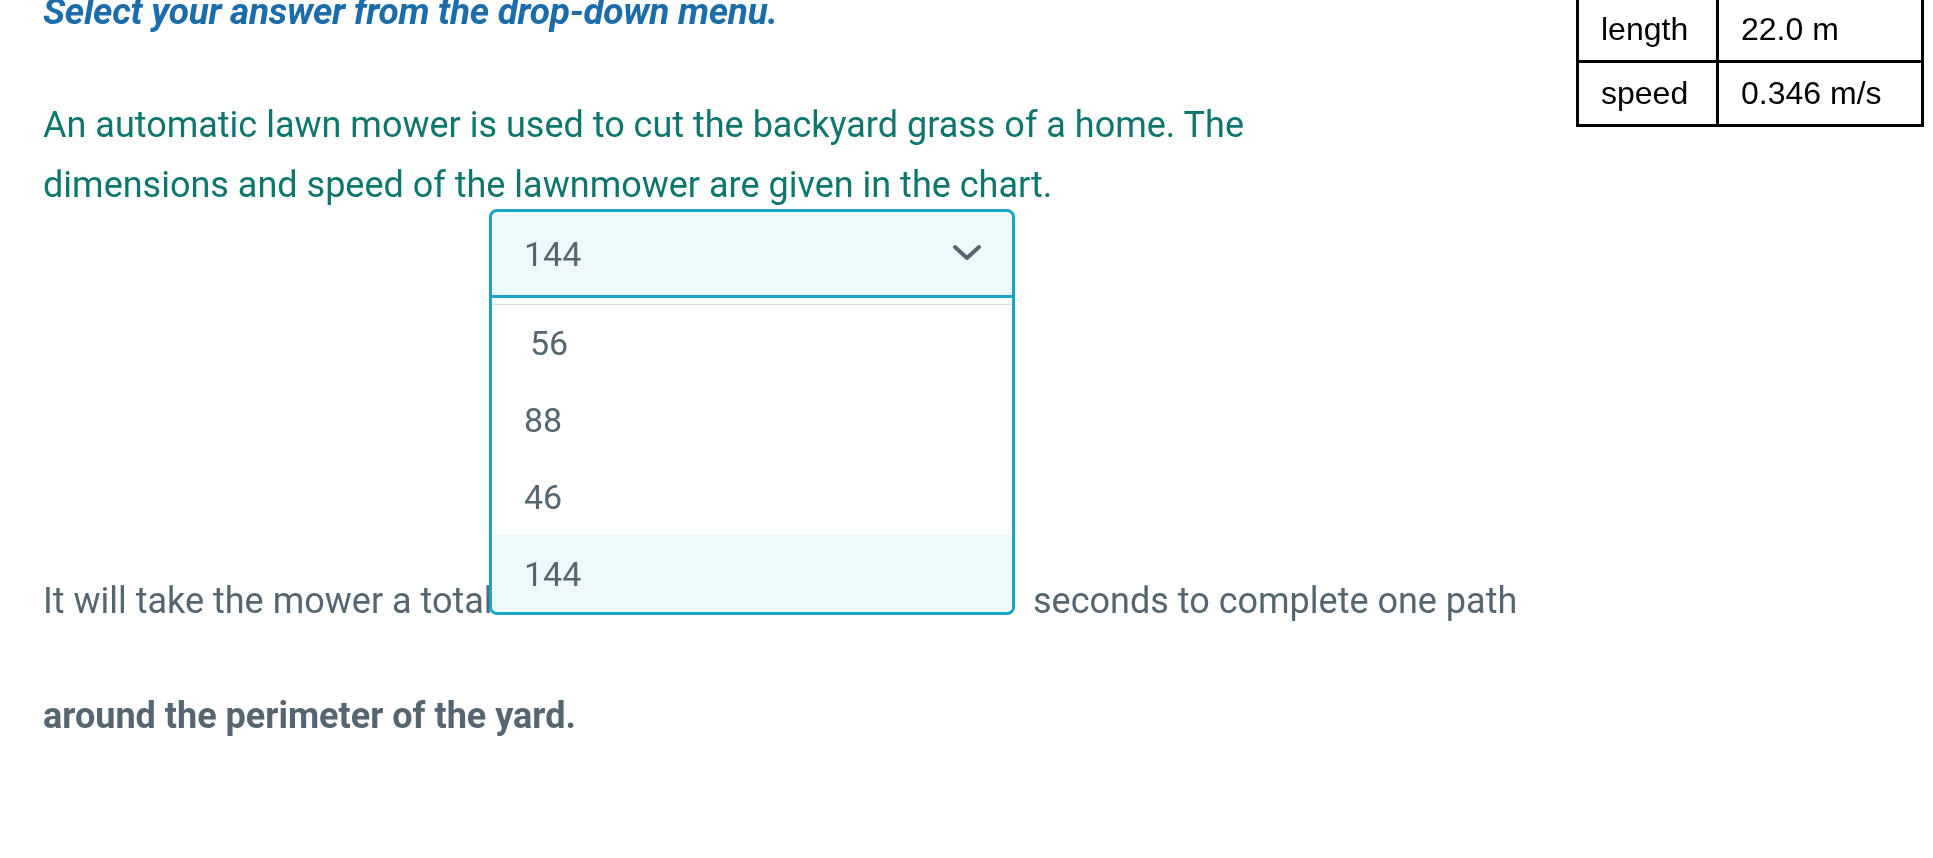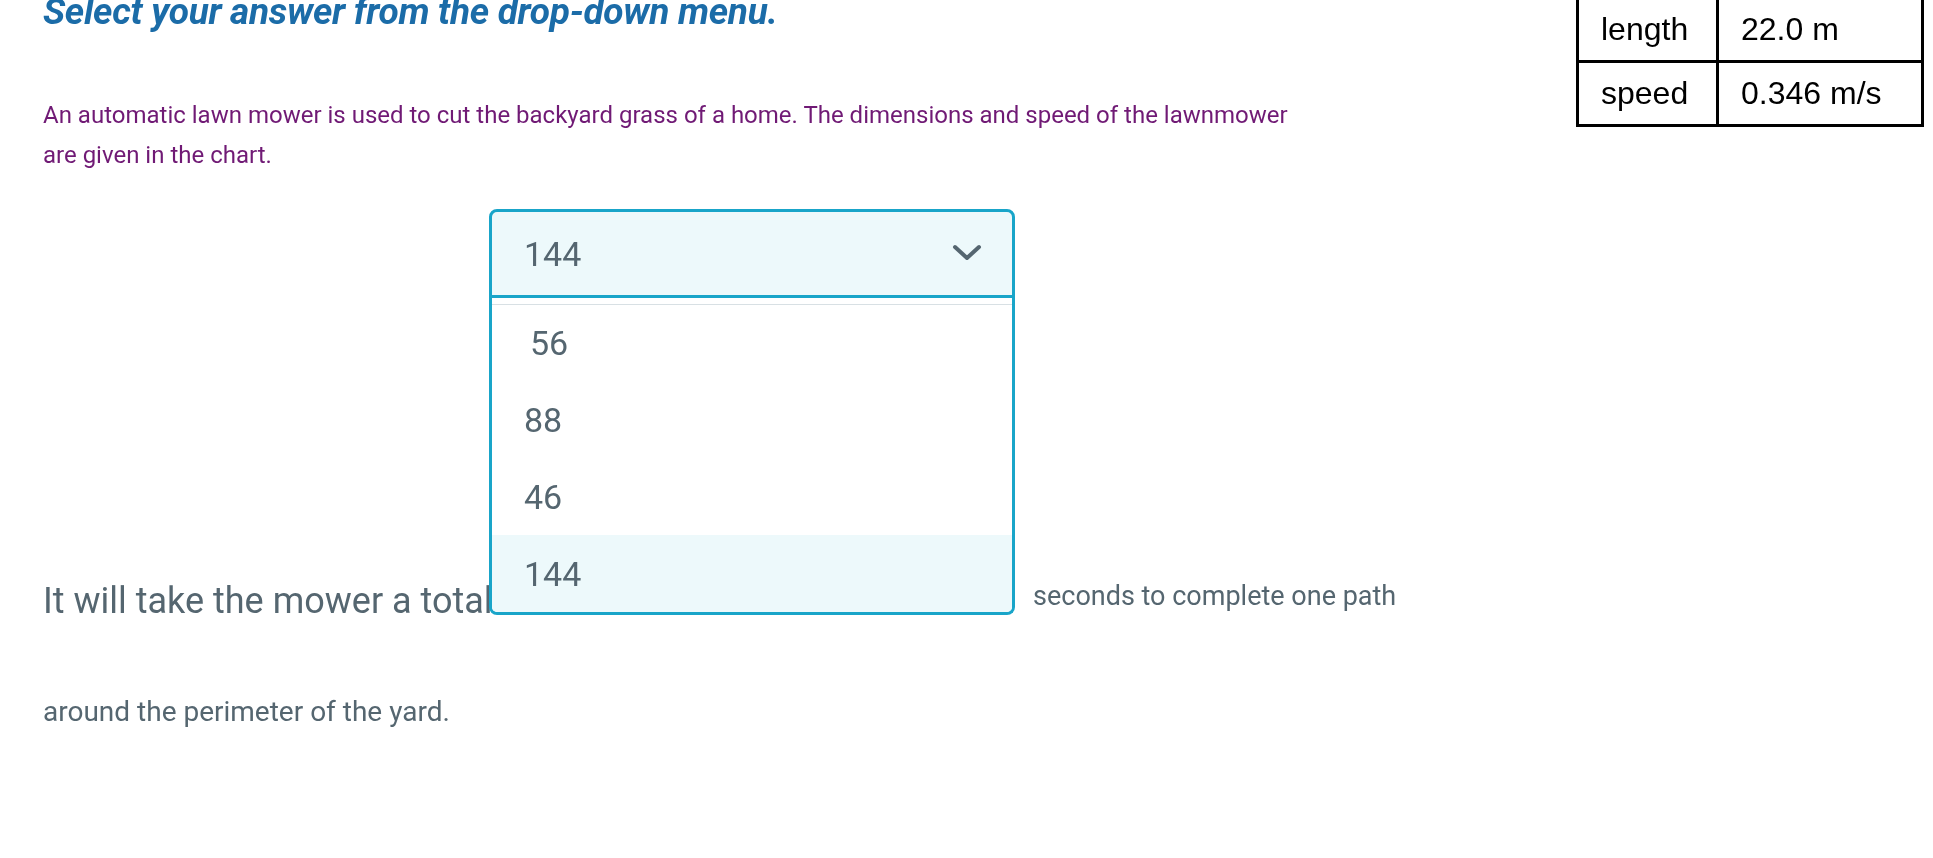--- a/index.html
+++ b/index.html
@@ -22,45 +22,46 @@
     font-size: 37px;
     font-weight: 700;
     font-style: italic;
     color: #1b6ca8;
     letter-spacing: -0.3px;
   }
   .problem-text-1 {
     position: absolute;
     top: 95px;
     left: 43px;
-    font-size: 24px;
-    color: #701a75;
+    font-size: 36px;
+    color: #0f766e;
     line-height: 1.68;
     width: 1280px;
   }
   .sentence-prefix {
     position: absolute;
     top: 580px;
     left: 43px;
     font-size: 36px;
     color: #556670;
   }
   .sentence-suffix {
     position: absolute;
     top: 580px;
     left: 1033px;
-    font-size: 27px;
+    font-size: 36px;
     color: #556670;
   }
   .sentence-end {
     position: absolute;
     top: 695px;
     left: 43px;
-    font-size: 28px;
+    font-size: 36px;
     color: #556670;
+    font-weight: bold;
   }
   .dropdown-container {
     position: absolute;
     top: 209px;
     left: 489px;
     width: 526px;
     text-align: right;
   }
   .dropdown-selected {
     width: 100%;

